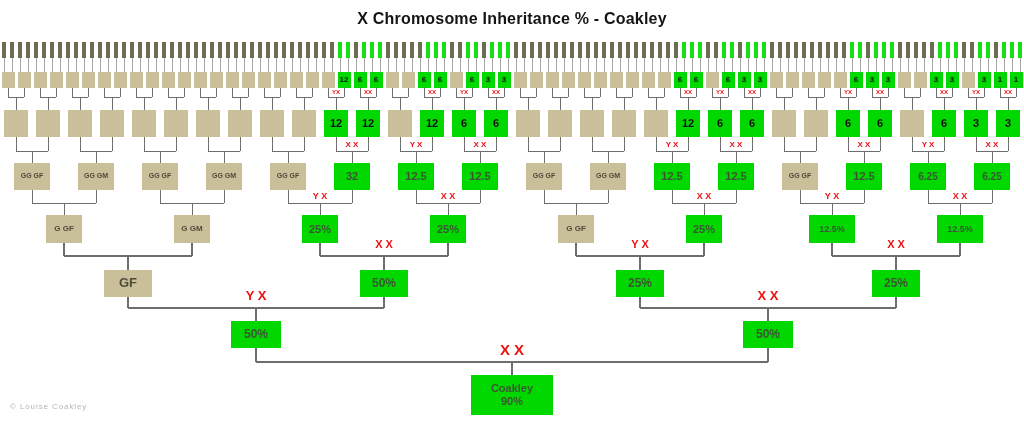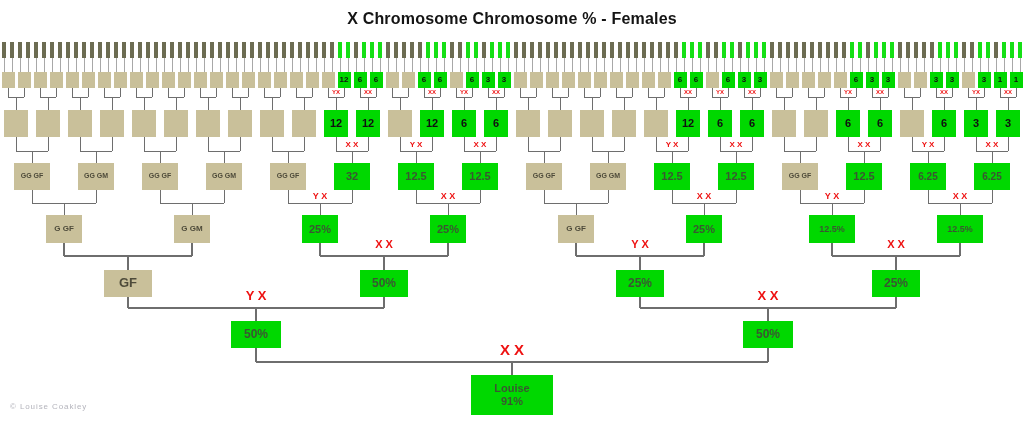--- a/index.html
+++ b/index.html
@@ -20,21 +20,21 @@
   .tick.T{background:#6c6c52;}
   .line{position:absolute;background:#6e6e6e;}
   .tickline{position:absolute;background:#a8a8a8;}
   .chrom{position:absolute;color:#ee1111;font-weight:bold;white-space:nowrap;
          transform:translate(-50%,-50%);line-height:1;background:#ffffff;padding:0 2px;}
 </style>
 </head>
 <body>
 
 <div id="stage">
-  <div class="title">X Chromosome Chromosome % - Females</div>
+  <div class="title">X Chromosome Inheritance % - Coakley</div>
   <div id="tree">
       <div class="tickline" style="left: 3.5px; top: 58px; width: 1px; height: 14px;"></div>
       <div class="tickline" style="left: 11.5px; top: 58px; width: 1px; height: 14px;"></div>
       <div class="tickline" style="left: 19.5px; top: 58px; width: 1px; height: 14px;"></div>
       <div class="tickline" style="left: 27.5px; top: 58px; width: 1px; height: 14px;"></div>
       <div class="tickline" style="left: 35.5px; top: 58px; width: 1px; height: 14px;"></div>
       <div class="tickline" style="left: 43.5px; top: 58px; width: 1px; height: 14px;"></div>
       <div class="tickline" style="left: 51.5px; top: 58px; width: 1px; height: 14px;"></div>
       <div class="tickline" style="left: 59.5px; top: 58px; width: 1px; height: 14px;"></div>
       <div class="tickline" style="left: 67.5px; top: 58px; width: 1px; height: 14px;"></div>
@@ -689,18 +689,18 @@
       <div class="box green" style="left: 686px; top: 215px; width: 36px; height: 28px; font-size: 11px;">25%</div>
       <div class="box green" style="left: 809px; top: 215px; width: 46px; height: 28px; font-size: 9px;">12.5%</div>
       <div class="box green" style="left: 937px; top: 215px; width: 46px; height: 28px; font-size: 9px;">12.5%</div>
       <div class="box tan" style="left: 104px; top: 270px; width: 48px; height: 27px; font-size: 13px;">GF</div>
       <div class="box green" style="left: 360px; top: 270px; width: 48px; height: 27px; font-size: 12px;">50%</div>
       <div class="box green" style="left: 616px; top: 270px; width: 48px; height: 27px; font-size: 12px;">25%</div>
       <div class="box green" style="left: 872px; top: 270px; width: 48px; height: 27px; font-size: 12px;">25%</div>
       <div class="box green" style="left: 231px; top: 321px; width: 50px; height: 27px; font-size: 12px;">50%</div>
       <div class="box green" style="left: 743px; top: 321px; width: 50px; height: 27px; font-size: 12px;">50%</div>
       <div class="box green" style="left: 471px; top: 375px; width: 82px; height: 40px; font-size: 11px;">
-        <div>Louise</div>
-        <div>91%</div>
+        <div>Coakley</div>
+        <div>90%</div>
       </div>
     </div>
   <div class="copyright">© Louise Coakley</div>
 </div>
 
 </body></html>

